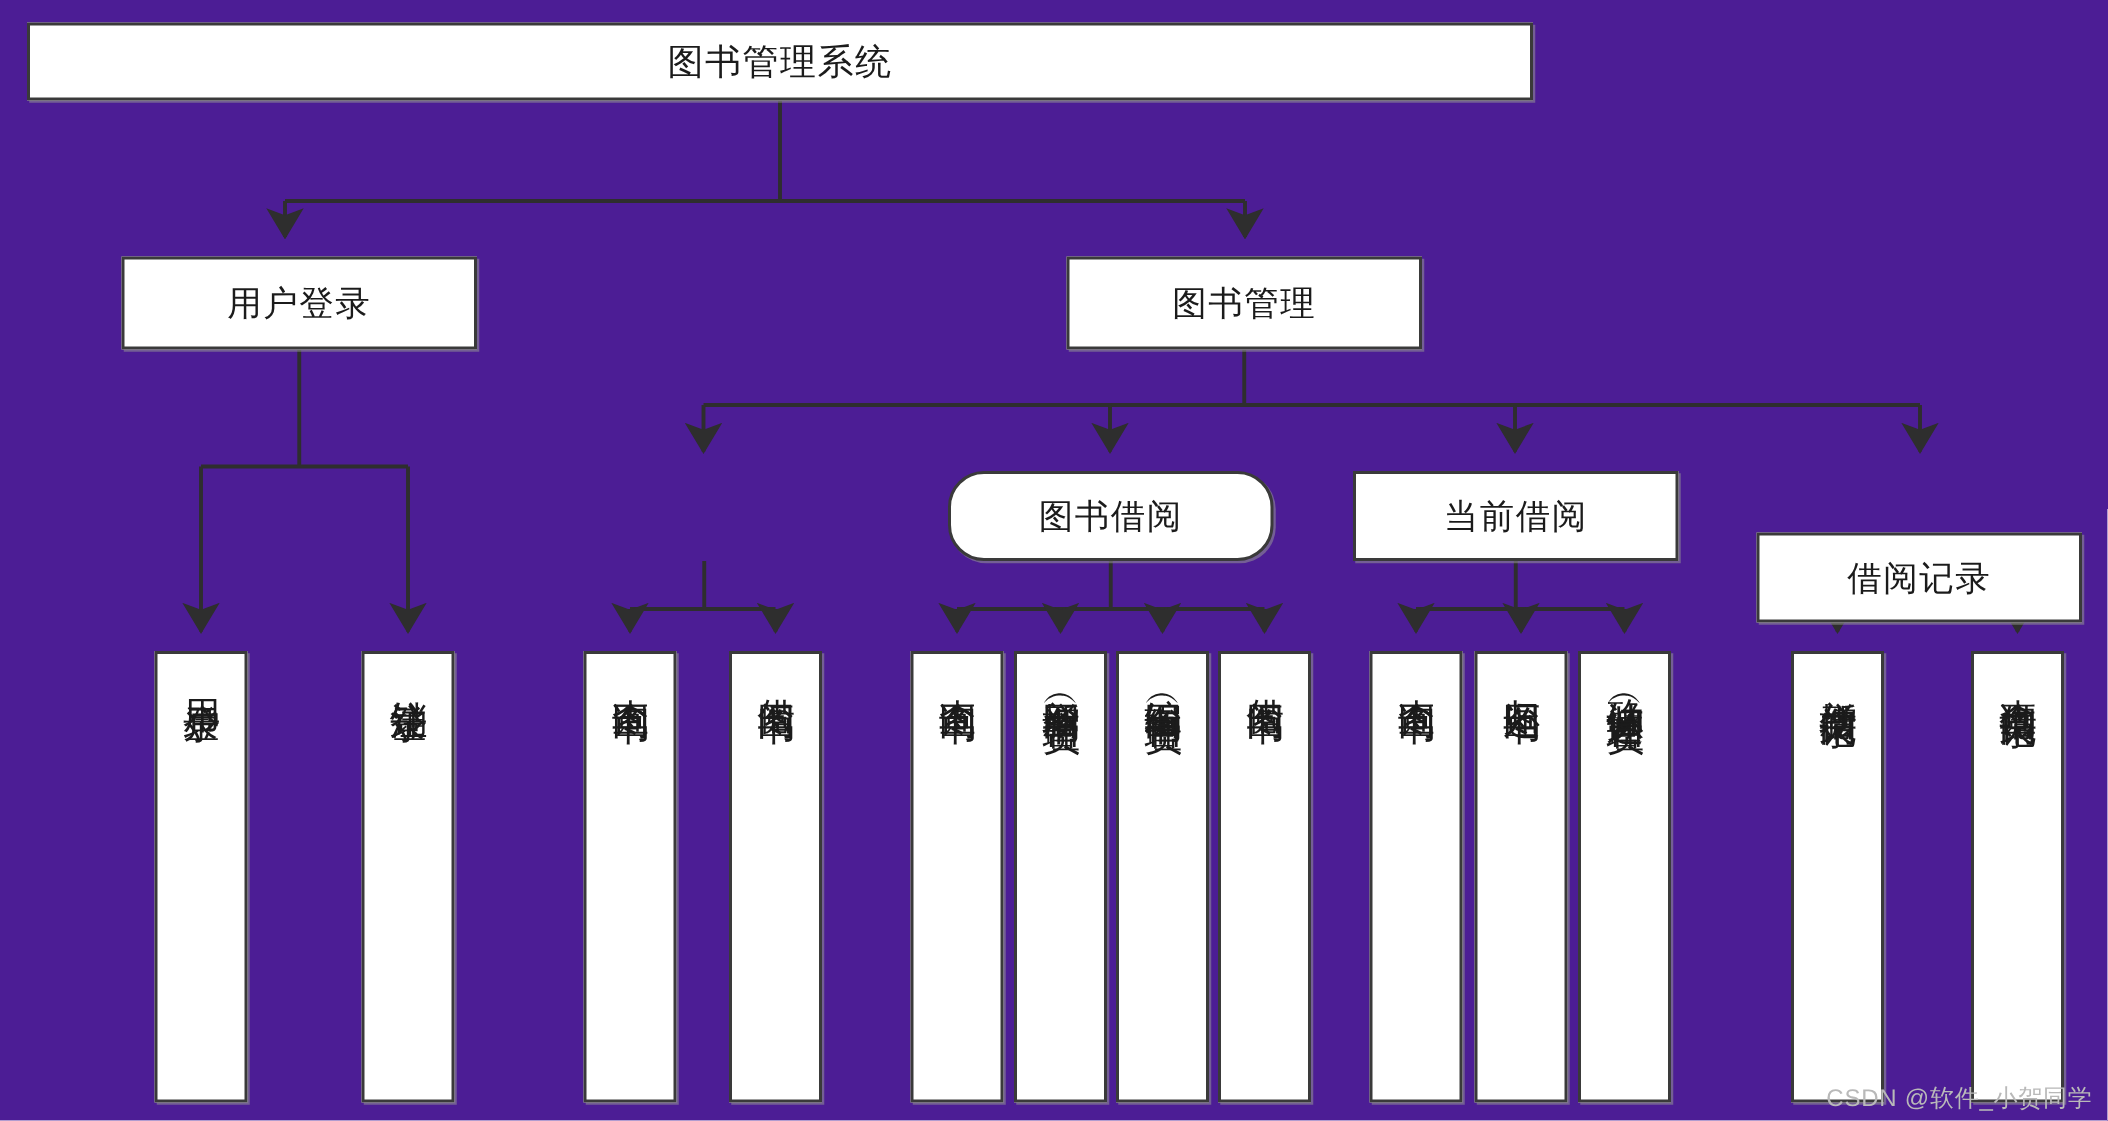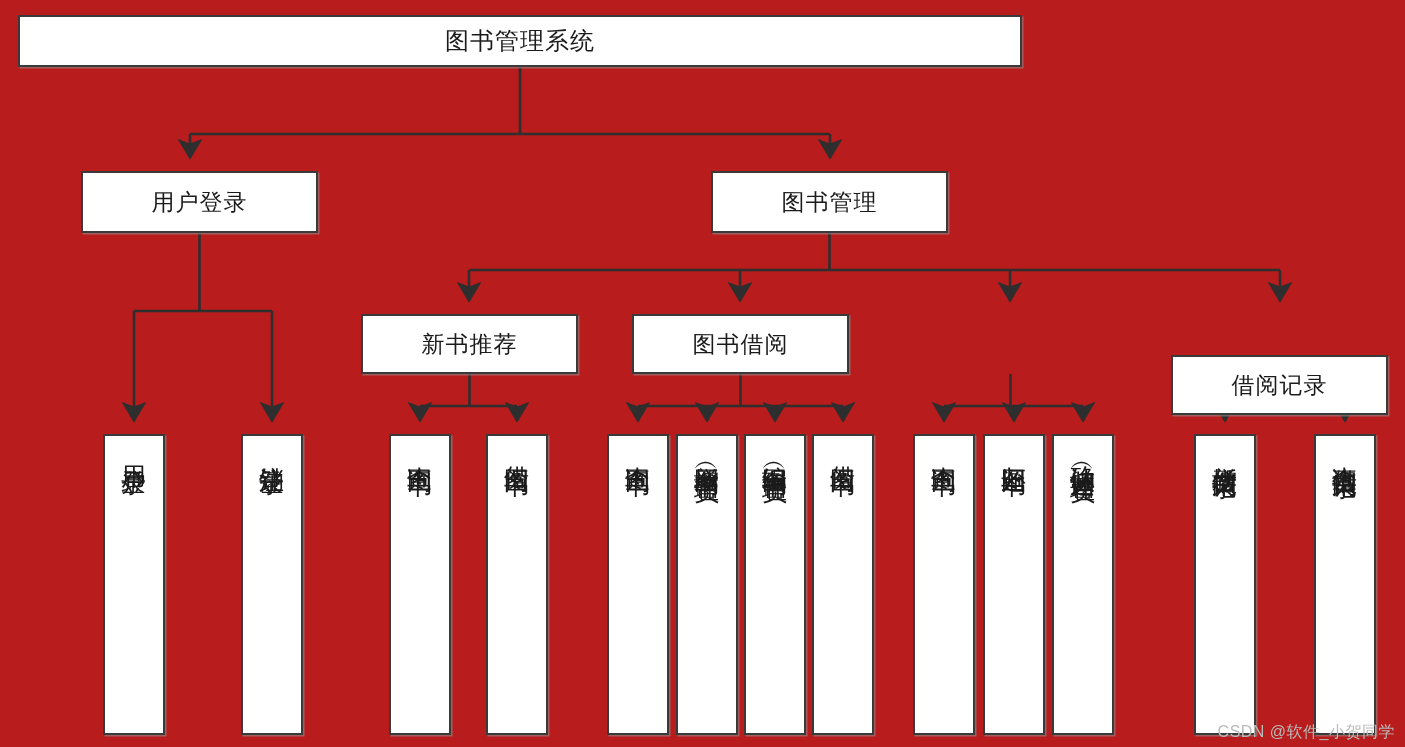--- a/index.html
+++ b/index.html
@@ -7,21 +7,21 @@
     padding: 0;
     background: #ffffff;
   }
   body {
     font-family: "Liberation Sans", "DejaVu Sans", sans-serif;
   }
   #canvas {
     position: relative;
     width: 1405px;
     height: 747px;
-    background: #b91c1c;
+    background: #4c1d95;
     overflow: hidden;
   }
   svg#wires {
     position: absolute;
     left: 0;
     top: 0;
     width: 1405px;
     height: 747px;
     pointer-events: none;
   }
@@ -126,25 +126,25 @@
     <span>图书管理系统</span>
   </div>
 
   <div class="node h" style="left:81px;top:171px;width:237px;height:62px;">
     <span>用户登录</span>
   </div>
   <div class="node h" style="left:711px;top:171px;width:237px;height:62px;">
     <span>图书管理</span>
   </div>
 
-  <div class="node h" style="left:361px;top:314px;width:217px;height:60px;">
-    <span>新书推荐</span>
+  <div class="node h" style="left:632px;top:314px;width:217px;height:60px;border-radius:24px;">
+    <span>图书借阅</span>
   </div>
-  <div class="node h" style="left:632px;top:314px;width:217px;height:60px;">
-    <span>图书借阅</span>
+  <div class="node h" style="left:902px;top:314px;width:217px;height:60px;">
+    <span>当前借阅</span>
   </div>
   <div class="node h" style="left:1171px;top:314px;width:217px;height:60px;margin-top:41px;">
     <span>借阅记录</span>
   </div>
 
   <div class="node v" style="left:103px;top:434px;width:62px;height:301px;">
     <span class="vtext">用户登录</span>
   </div>
   <div class="node v" style="left:241px;top:434px;width:62px;height:301px;">
     <span class="vtext">注销登录</span>

